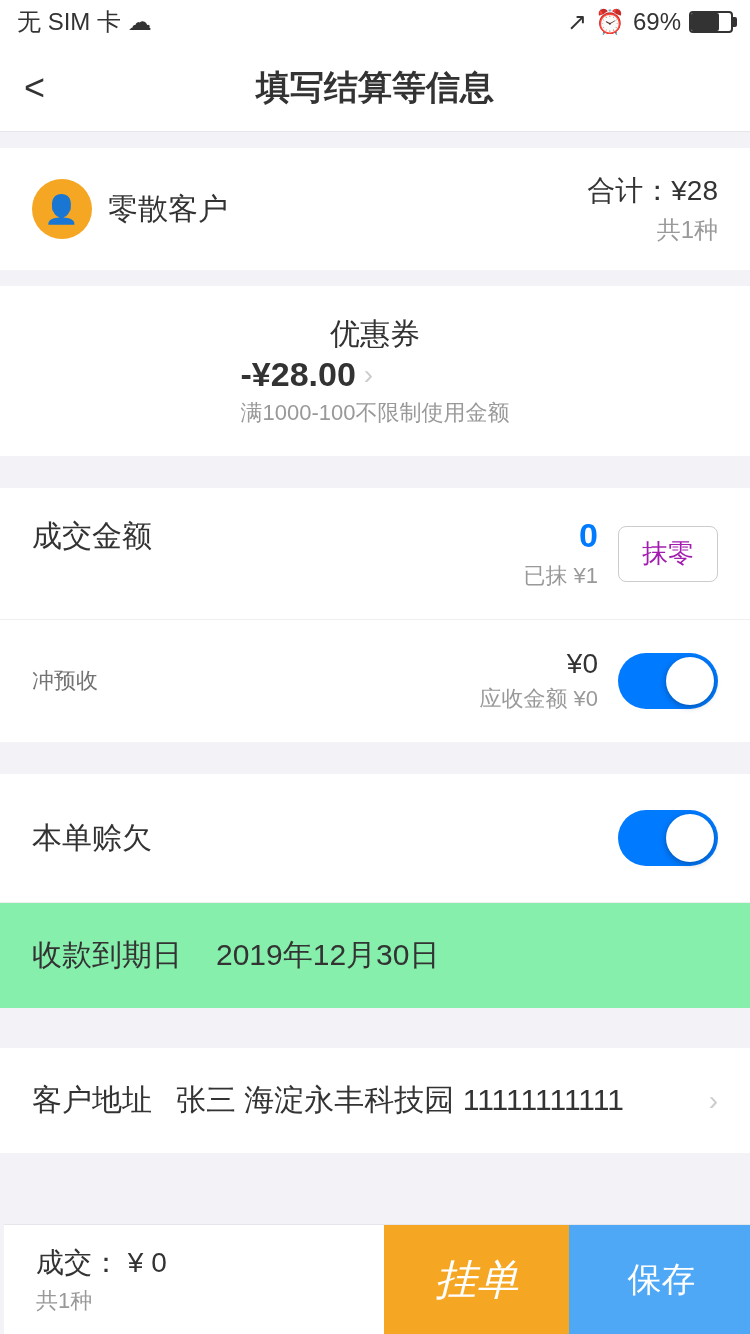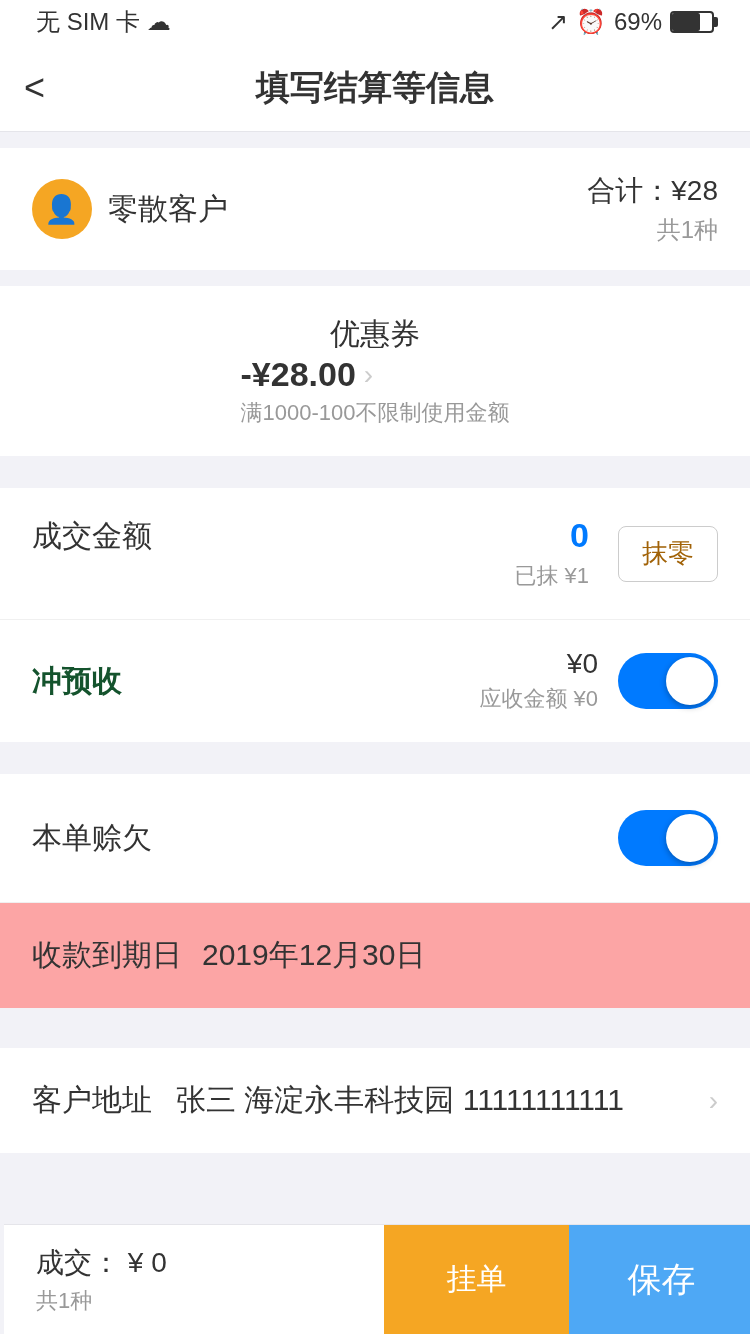--- a/index.html
+++ b/index.html
@@ -14,21 +14,21 @@
       position: relative;
     }
 
     
     .status-bar {
       height: 44px;
       background: #fff;
       display: flex;
       align-items: center;
       justify-content: space-between;
-      padding: 0 36px;
+      padding: 0 17px;
       font-size: 24px;
       font-weight: 500;
     }
     .status-left { display: flex; align-items: center; gap: 10px; }
     .status-center { font-size: 30px; font-weight: 600; }
     .status-right { display: flex; align-items: center; gap: 8px; font-size: 24px; }
     .battery-icon {
       width: 44px; height: 22px; border: 2px solid #333; border-radius: 4px; position: relative; display: inline-block;
     }
     .battery-icon::after {
@@ -110,32 +110,32 @@
       border-bottom: 1px solid #f0f0f0;
     }
     .amount-label { font-size: 30px; color: #333; }
     .amount-right { display: flex; align-items: center; gap: 20px; }
     .amount-value-col { text-align: right; }
     .amount-value { font-size: 34px; color: #007aff; font-weight: 600; }
     .amount-deducted { font-size: 22px; color: #999; margin-top: 6px; }
     .round-btn {
       width: 100px; height: 56px; border: 1.5px solid #ccc; border-radius: 8px;
       background: #fff; display: flex; align-items: center; justify-content: center;
-      font-size: 26px; color: #a16207; cursor: pointer; margin-left: 9px;
+      font-size: 26px; color: #a21caf; cursor: pointer;
     }
 
     
     .prepay-row {
       display: flex;
       align-items: center;
       justify-content: space-between;
       padding: 28px 32px;
       background: #fff;
     }
-    .prepay-label { font-size: 30px; color: #14532d; font-weight: bold; }
+    .prepay-label { font-size: 22px; color: #737373; }
     .prepay-right { display: flex; align-items: center; gap: 20px; }
     .prepay-value-col { text-align: right; }
     .prepay-amount { font-size: 28px; color: #333; }
     .prepay-receivable { font-size: 22px; color: #999; margin-top: 4px; }
 
     
     .toggle {
       width: 100px; height: 56px; border-radius: 28px; background: #007aff;
       position: relative; cursor: pointer; flex-shrink: 0;
     }
@@ -154,22 +154,22 @@
       background: #fff;
       gap: 32px;
     }
     .debt-label { font-size: 30px; color: #333; }
 
     
     .duedate-row {
       display: flex;
       align-items: center;
       padding: 32px 32px;
-      background: #fca5a5;
-      gap: 20px;
+      background: #86efac;
+      gap: 34px;
       border-top: 1px solid #f0f0f0;
     }
     .duedate-label { font-size: 30px; color: #333; }
     .duedate-value { font-size: 30px; color: #333; }
 
     
     .divider-section {
       height: 56px;
       background: #f2f2f7;
       display: flex;
@@ -207,21 +207,21 @@
       border-top: 1px solid #e5e5ea;
     }
     .bottom-info {
       flex: 1;
       padding: 0 32px;
     }
     .bottom-count { font-size: 22px; color: #999; margin-top: 4px; }
     .bottom-btn-hold {
       width: 185px; height: 110px; background: #f5a623;
       display: flex; align-items: center; justify-content: center;
-      font-size: 30px; color: #fff; cursor: pointer; font-weight: 500;
+      font-size: 42px; color: #fff; cursor: pointer; font-weight: 500; font-style: italic;
     }
     .bottom-btn-save {
       width: 185px; height: 110px; background: #4ea8f5;
       display: flex; align-items: center; justify-content: center;
       font-size: 34px; color: #fff; cursor: pointer; font-weight: 500;
     }
 
     .gap-block { height: 16px; background: #f2f2f7; }
     .small-gap { height: 8px; background: #f2f2f7; }
     .content-area { padding-bottom: 120px; }

